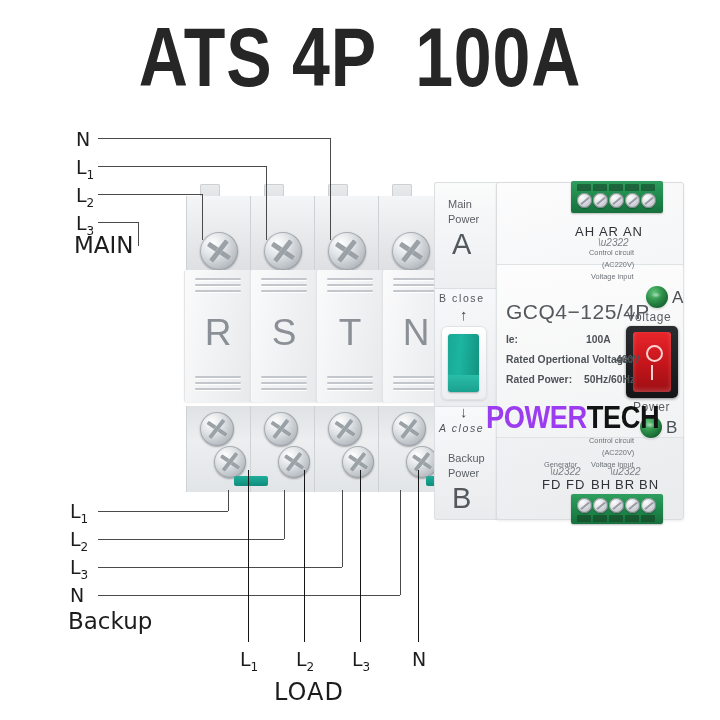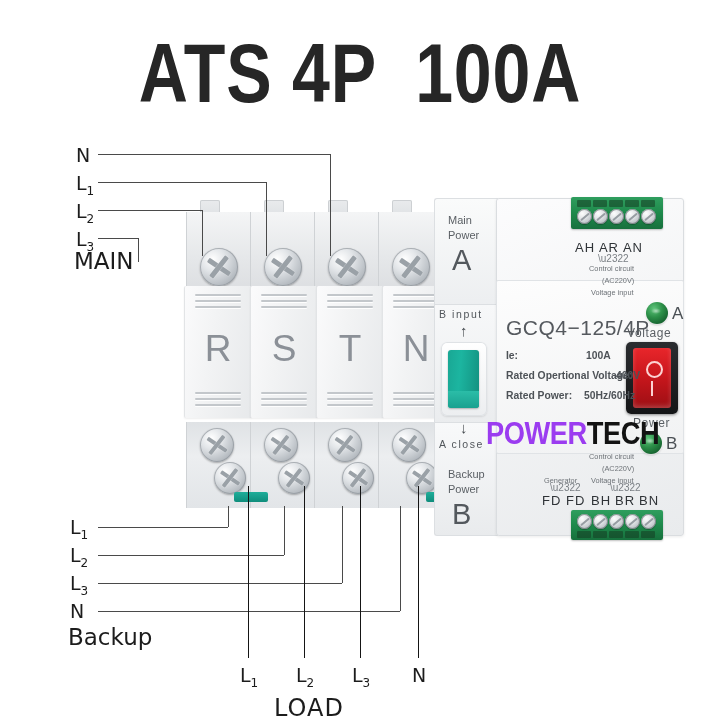--- a/index.html
+++ b/index.html
@@ -3,21 +3,21 @@
 <meta charset="utf-8">
 <style>
   html,body{margin:0;padding:0;}
   body{
     width:720px;height:720px;
     background:#ffffff;
     font-family:"Liberation Sans", sans-serif;
     overflow:hidden;
     position:relative;
   }
-  #stage{position:absolute;left:0;top:16px;width:720px;height:651px;}
+  #stage{position:absolute;left:0;top:0;width:720px;height:651px;}
 
   
   .title{
     position:absolute;left:0;top:16px;width:720px;
     text-align:center;
     font-family:"Liberation Sans Narrow","Liberation Sans",sans-serif;
     font-weight:bold;
     font-size:83px;
     letter-spacing:1px;
     color:#262626;
@@ -216,21 +216,21 @@
   .wm{
     position:absolute;left:486px;top:400px;
     font-family:"Liberation Sans Narrow","Liberation Sans",sans-serif;
     font-weight:bold;font-size:31px;letter-spacing:-0.5px;
     transform:scaleX(.88);transform-origin:left center;
     white-space:nowrap;
   }
   .wm .p1{color:#9b3cf0;}
   .wm .p2{color:#131313;}
 
-  .brace{position:absolute;font-size:10px;color:#7a7f84;letter-spacing:0;}
+  .brace{position:absolute;font-size:10px;color:#7a7f84;letter-spacing:0;font-style:italic;}
 </style>
 </head>
 <body>
 
 <div id="stage">
 
   <div class="title">ATS 4P  100A</div>
 
   <div class="breaker">
 
@@ -326,27 +326,27 @@
     <div class="ctrl-col-a"></div>
     <div class="ctrl-col-mid"></div>
     <div class="ctrl-col-b"></div>
     <div class="ctrl-main"></div>
     <div class="ctrl-plate"></div>
 
     <div class="lbl-sm" style="left:14px;top:22px;">Main</div>
     <div class="lbl-sm" style="left:14px;top:37px;">Power</div>
     <div class="lbl-big" style="left:18px;top:52px;">A</div>
 
-    <div class="lbl-close" style="left:5px;top:116px;">B input</div>
+    <div class="lbl-close" style="left:5px;top:116px;">B close</div>
     <div class="arrow" style="left:26px;top:131px;">↑</div>
     <div class="slider-well" style="left:7px;top:150px;">
       <div class="slider-handle" style="left:7px;top:8px;"></div>
     </div>
     <div class="arrow" style="left:26px;top:228px;">↓</div>
-    <div class="lbl-close" style="left:5px;top:246px;">A close</div>
+    <div class="lbl-close" style="left:5px;top:246px;font-style:italic;">A close</div>
 
     <div class="lbl-sm" style="left:14px;top:276px;">Backup</div>
     <div class="lbl-sm" style="left:14px;top:291px;">Power</div>
     <div class="lbl-big" style="left:18px;top:306px;">B</div>
 
     <div class="green-block" style="left:137px;top:5px;width:92px;height:32px;">
       <div class="gb-slot" style="left:6px;top:3px;"></div>
       <div class="gb-slot" style="left:22px;top:3px;"></div>
       <div class="gb-slot" style="left:38px;top:3px;"></div>
       <div class="gb-slot" style="left:54px;top:3px;"></div>

